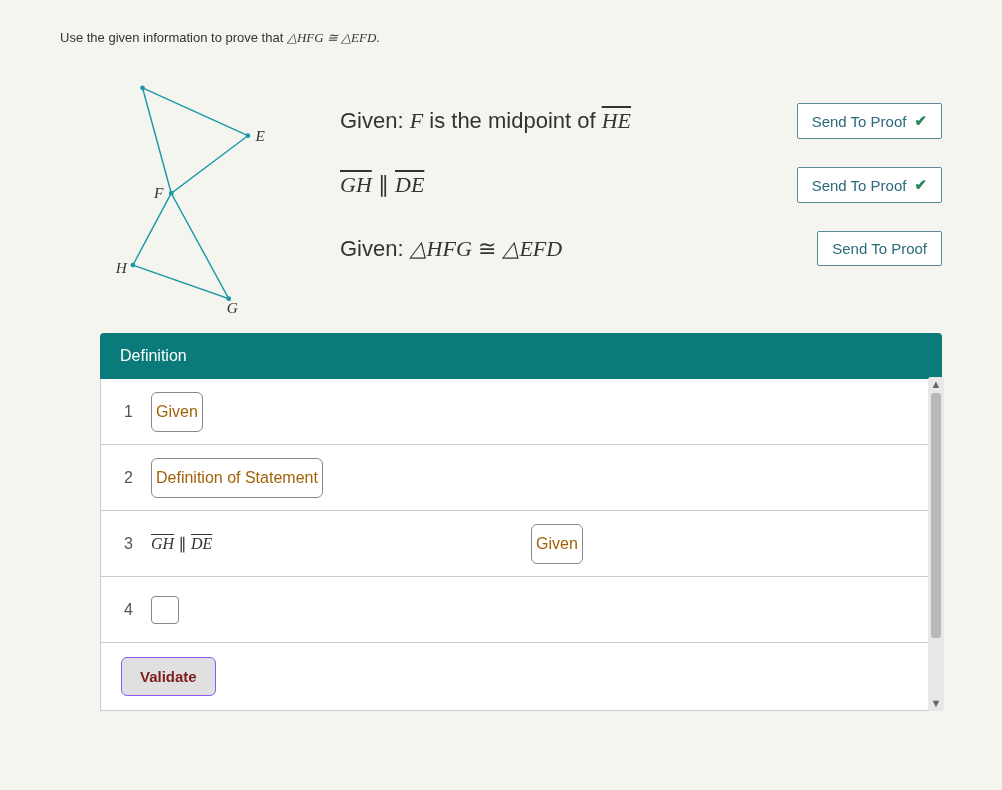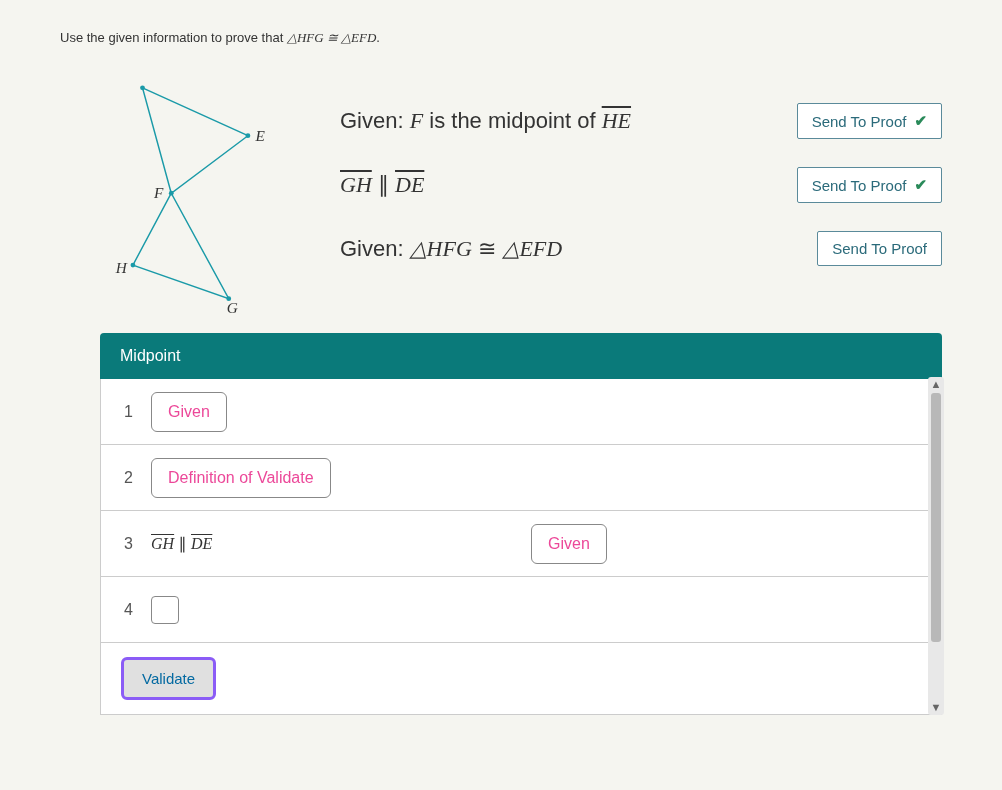--- a/index.html
+++ b/index.html
@@ -53,39 +53,40 @@
   .proof-row:last-of-type { border-bottom: none; }
   .cell-num { width: 40px; text-align: right; padding: 0 8px; color: #555; }
   .cell-stmt { flex: 0 0 calc(50% - 40px); padding: 14px 10px; font-family: Georgia, serif; font-style: italic; }
   .cell-stmt .upright { font-style: normal; font-family: "Helvetica Neue", Arial, sans-serif; }
   .cell-reason { flex: 1; padding: 10px; }
   .reason-box {
     display: inline-block;
     border: 1.5px solid #888;
     border-radius: 6px;
     background: #fff;
-    padding: 10px 16px;
+    padding: 10px 4px;
     font-size: 16px;
-    color: #ec4899;
+    color: #a16207;
   }
   .stmt-input-box {
     width: 28px; height: 28px;
     border: 1.5px solid #888;
     border-radius: 4px;
     background: #fff;
   }
   .validate-row { padding: 14px 20px; }
   .validate-btn {
     background: #e0e0e0;
-    border: 3px solid #8b5cf6;
+    border: 1px solid #8b5cf6;
     border-radius: 6px;
     padding: 10px 18px;
-    color: #0369a1;
+    color: #7f1d1d;
     font-size: 15px;
     cursor: pointer;
+    font-weight: bold;
   }
   .scroll-track {
     position: absolute;
     right: -2px; top: 44px; bottom: 0;
     width: 16px;
     background: #e8e8e8;
     border-radius: 3px;
     display: flex; flex-direction: column; align-items: center;
     justify-content: space-between;
     padding: 2px 0;
@@ -151,32 +152,32 @@
       </div>
       <button class="btn">
         <span>Send To Proof</span>
       </button>
     </div>
   </div>
 </div>
 
 <div class="proof-wrap">
   <div class="proof-header">
-    <div class="col-stmt">Midpoint</div>
+    <div class="col-stmt">Definition</div>
   </div>
   <div class="proof-body">
 
     <div class="proof-row">
       <div class="cell-num">1</div>
       <div class="cell-reason"><span class="reason-box">Given</span></div>
     </div>
 
     <div class="proof-row">
       <div class="cell-num">2</div>
-      <div class="cell-reason"><span class="reason-box">Definition of Validate</span></div>
+      <div class="cell-reason"><span class="reason-box">Definition of Statement</span></div>
     </div>
 
     <div class="proof-row">
       <div class="cell-num">3</div>
       <div class="cell-stmt">
         <span class="overline">GH</span><span class="upright">  ∥  </span><span class="overline">DE</span>
       </div>
       <div class="cell-reason"><span class="reason-box">Given</span></div>
     </div>
 

